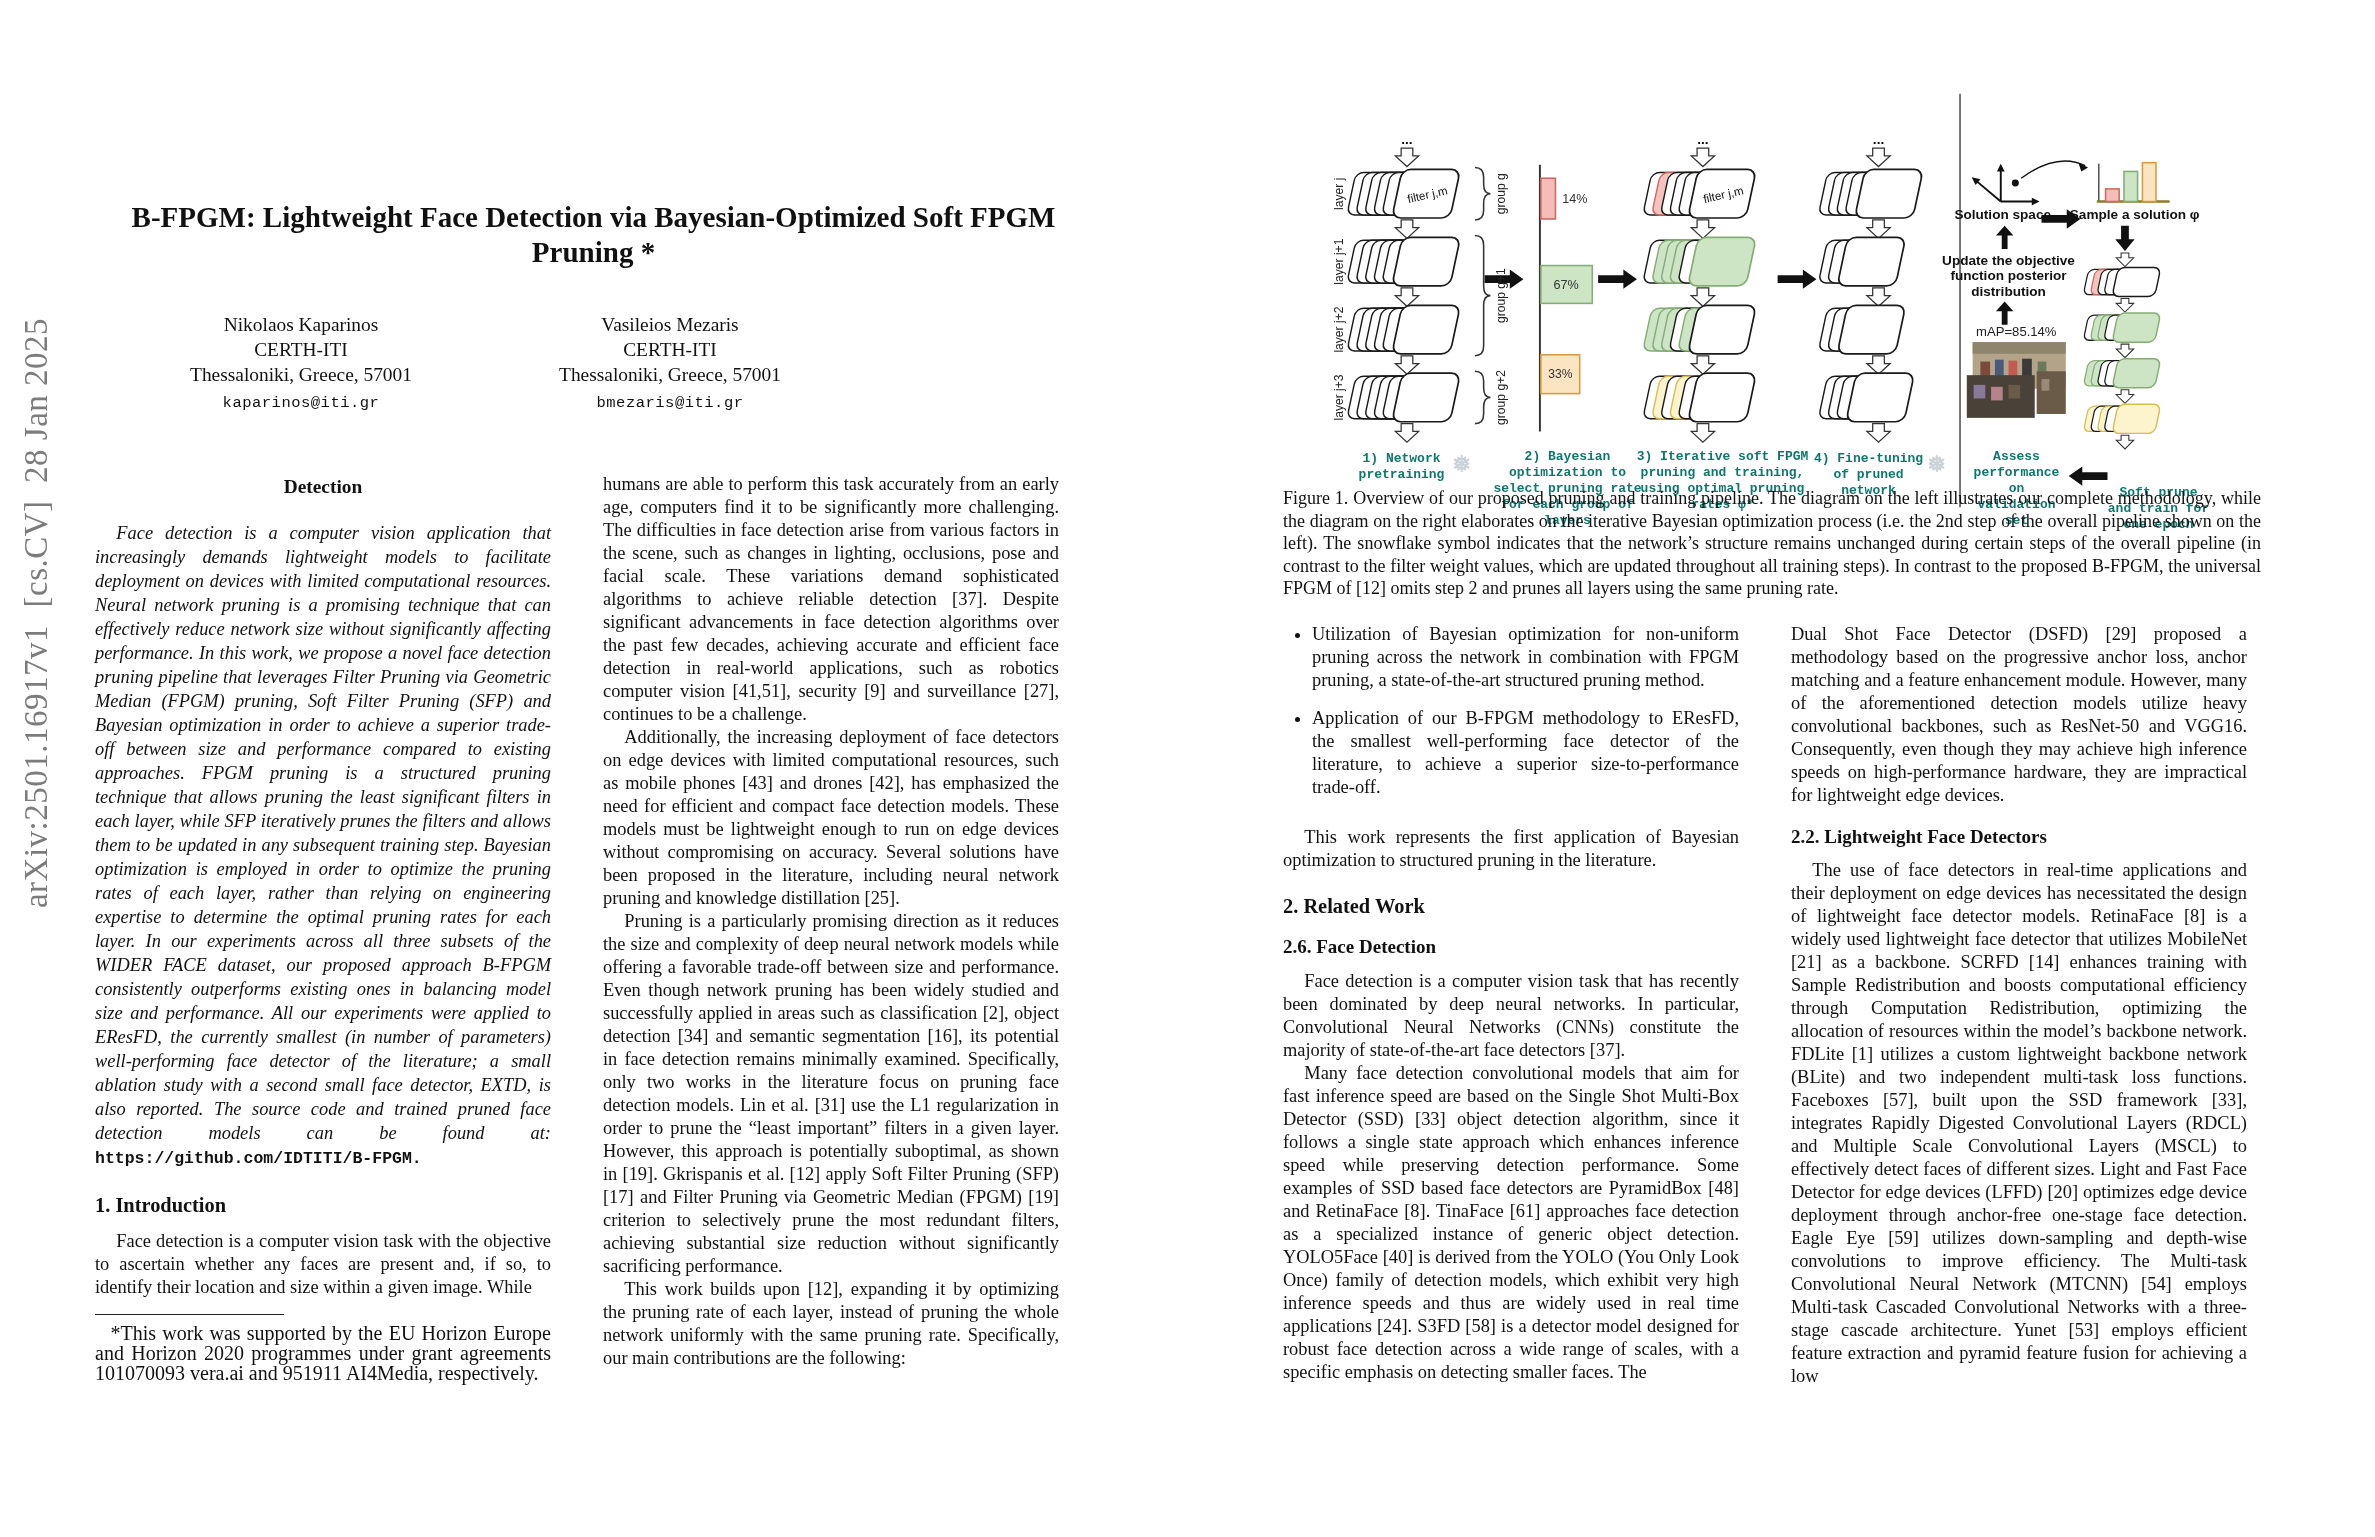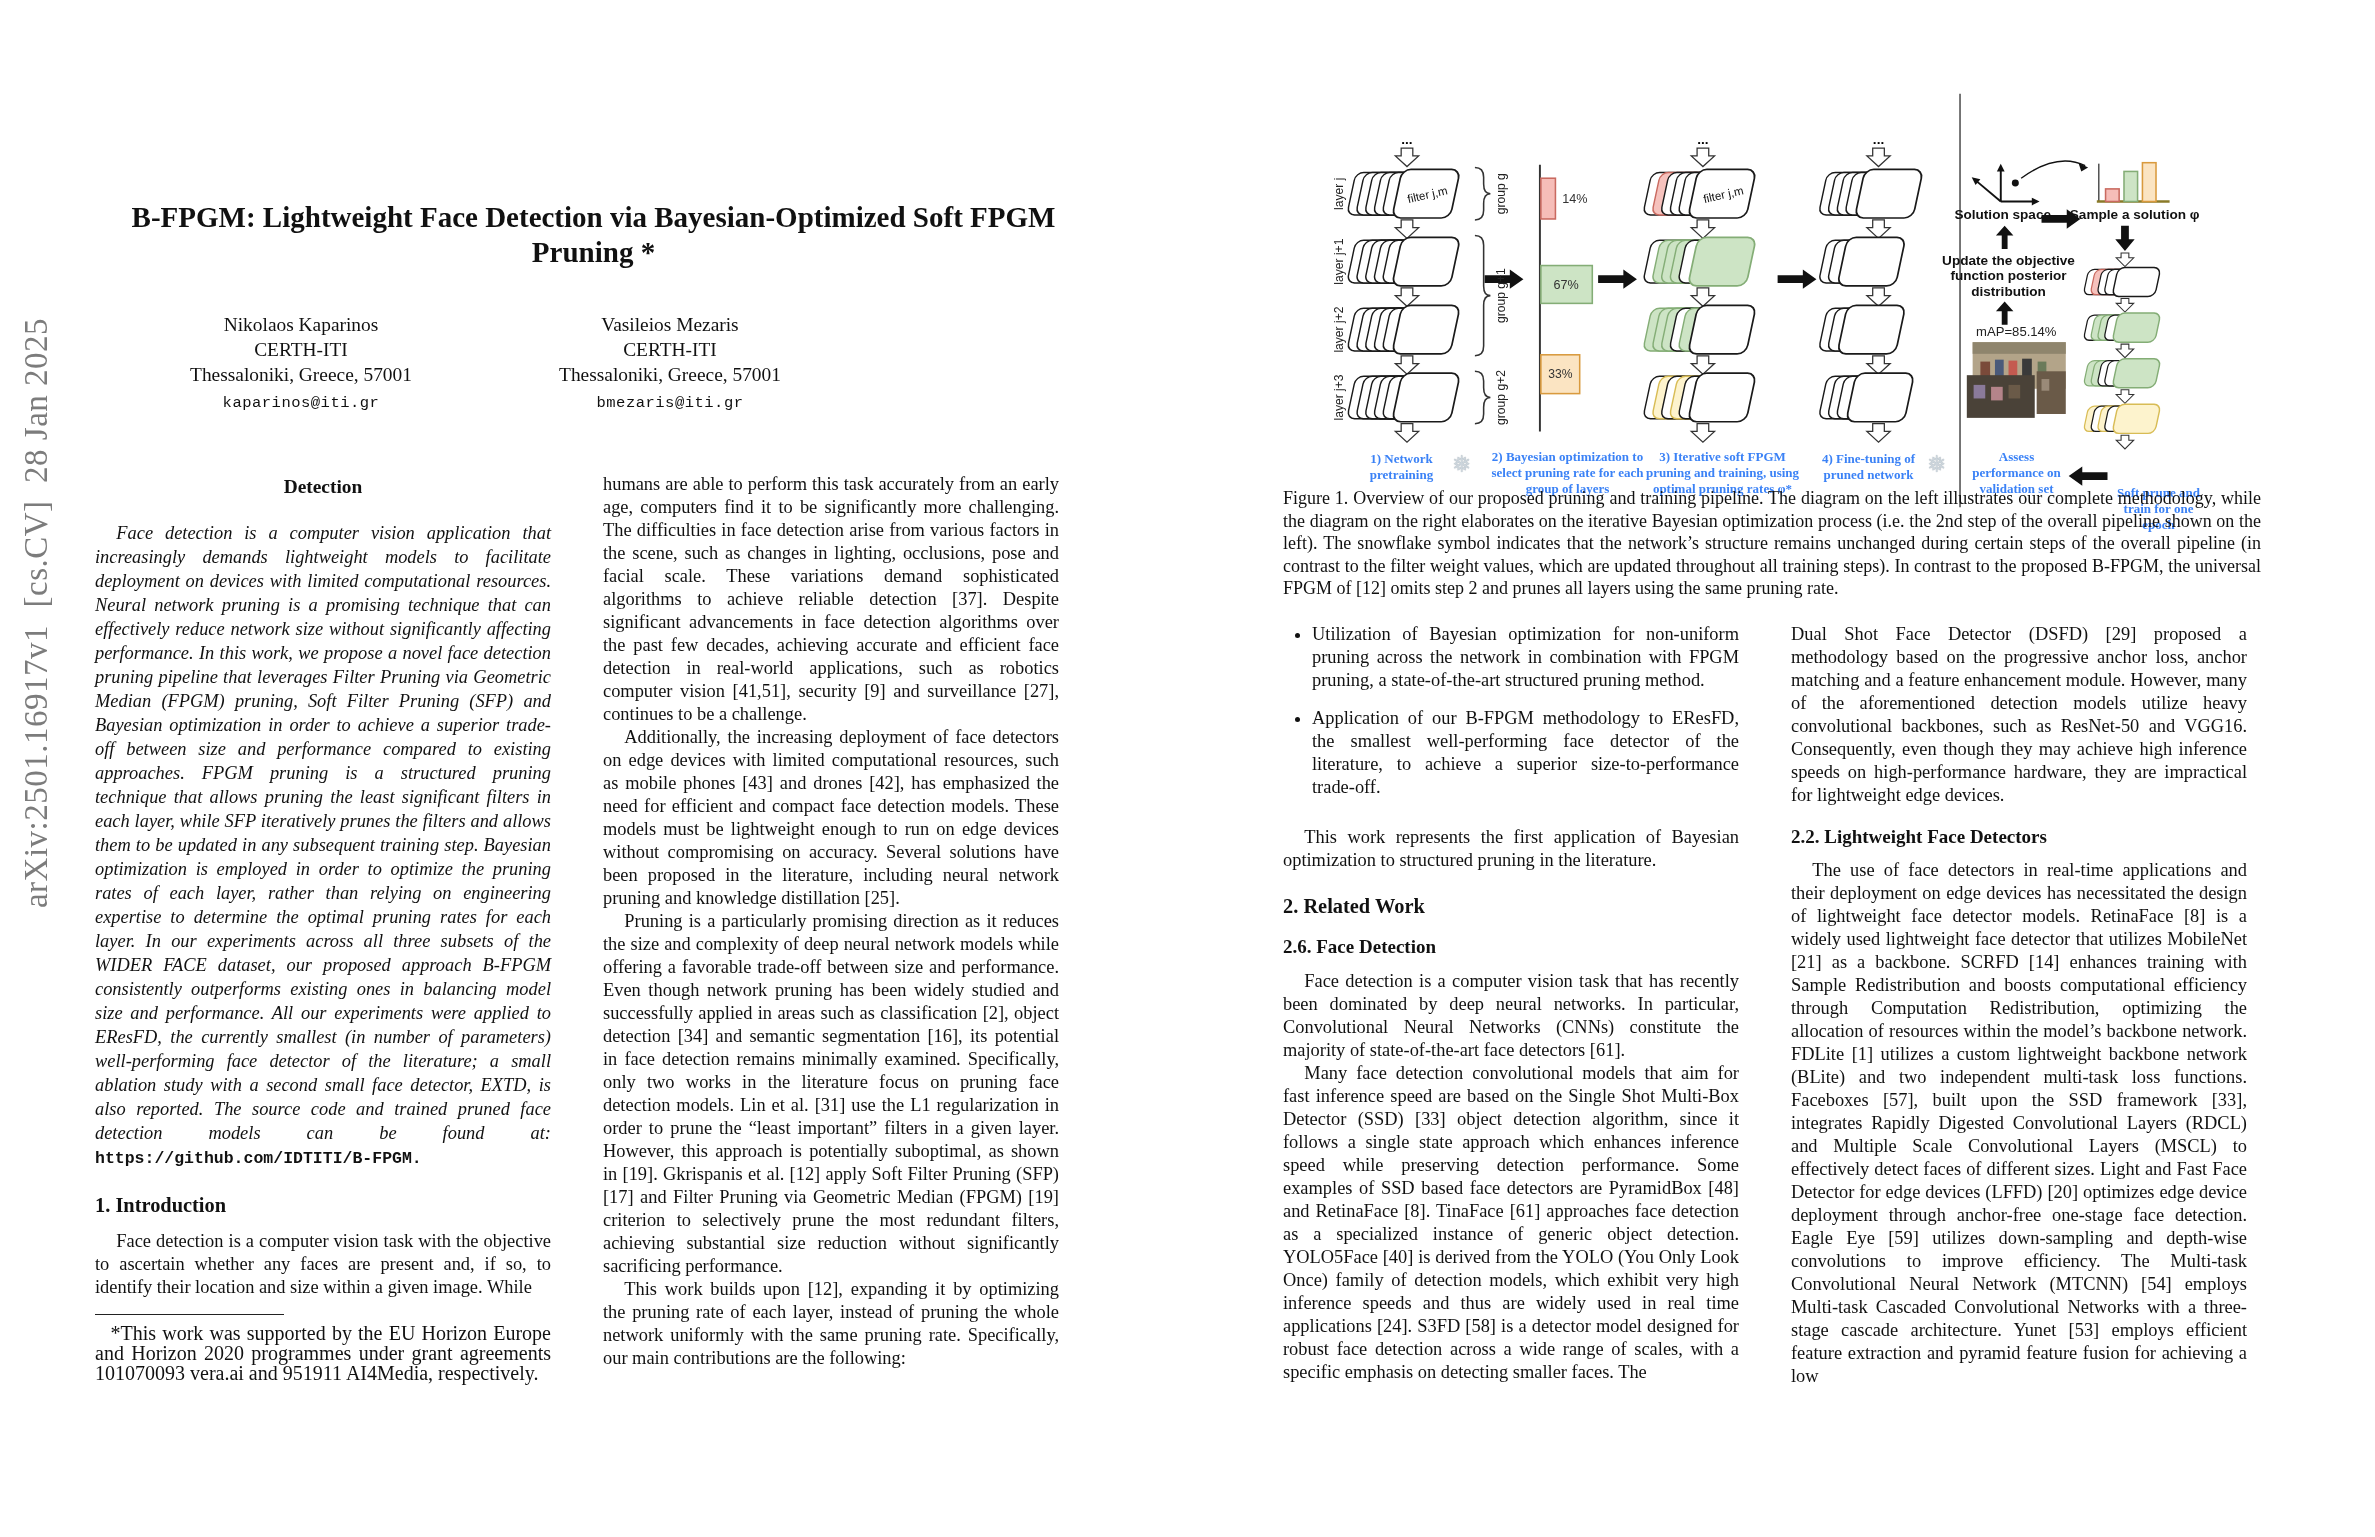--- a/index.html
+++ b/index.html
@@ -28,22 +28,22 @@
   .h-sec{font-size:20.4px;font-weight:bold;margin:23px 0 12.6px 0;}
   .h-sub{font-size:19px;font-weight:bold;margin:17.5px 0 11.6px 0;}
   .fnrule{width:189px;border:none;border-top:1.4px solid #222;margin:15.5px 0 7.8px 0;}
   .footnote{font-size:20px;line-height:20px;text-indent:15.5px;text-align:justify;}
 
   ul.contrib{margin:0 0 27px 0;padding-left:29px;}
   ul.contrib li{margin-bottom:14.6px;}
 
   .figure-wrap{position:absolute;left:23px;top:82px;width:1141px;height:435px;}
   .figure-wrap svg{position:absolute;left:0;top:0;}
-  .stage-label{position:absolute;font-family:Liberation Serif, serif;font-weight:bold;
-               font-size:13px;line-height:16px;text-align:center;color:#3b82f6;}
+  .stage-label{position:absolute;font-family:Liberation Mono, monospace;font-weight:bold;
+               font-size:13px;line-height:16px;text-align:center;color:#0f766e;}
   .snowflake{position:absolute;font-family:"DejaVu Sans",sans-serif;font-weight:normal;
              color:#ccd5dc;font-size:23px;text-shadow:0 0 1px #9aa4ab;}
   .caption{position:absolute;left:95px;top:487px;width:978px;font-size:18px;
            line-height:22.6px;text-align:justify;}
 
   .figtext{font-family:"Liberation Sans",sans-serif;}
 </style>
 </head>
 <body>
 
@@ -356,21 +356,21 @@
   <div class="caption">Figure 1. Overview of our proposed pruning and training pipeline. The diagram on the left illustrates our complete methodology, while the diagram on the right elaborates on the iterative Bayesian optimization process (i.e. the 2nd step of the overall pipeline shown on the left). The snowflake symbol indicates that the network’s structure remains unchanged during certain steps of the overall pipeline (in contrast to the filter weight values, which are updated throughout all training steps). In contrast to the proposed B-FPGM, the universal FPGM of [12] omits step 2 and prunes all layers using the same pruning rate.</div>
 
   <div class="col" style="left:95px;top:623px;">
     <ul class="contrib">
       <li>Utilization of Bayesian optimization for non-uniform pruning across the network in combination with FPGM pruning, a state-of-the-art structured pruning method.</li>
       <li>Application of our B-FPGM methodology to EResFD, the smallest well-performing face detector of the literature, to achieve a superior size-to-performance trade-off.</li>
     </ul>
     <p>This work represents the first application of Bayesian optimization to structured pruning in the literature.</p>
     <div class="h-sec">2. Related Work</div>
     <div class="h-sub">2.6. Face Detection</div>
-    <p>Face detection is a computer vision task that has recently been dominated by deep neural networks. In particular, Convolutional Neural Networks (CNNs) constitute the majority of state-of-the-art face detectors [61].</p>
+    <p>Face detection is a computer vision task that has recently been dominated by deep neural networks. In particular, Convolutional Neural Networks (CNNs) constitute the majority of state-of-the-art face detectors [37].</p>
     <p>Many face detection convolutional models that aim for fast inference speed are based on the Single Shot Multi-Box Detector (SSD) [33] object detection algorithm, since it follows a single state approach which enhances inference speed while preserving detection performance. Some examples of SSD based face detectors are PyramidBox [48] and RetinaFace [8]. TinaFace [61] approaches face detection as a specialized instance of generic object detection. YOLO5Face [40] is derived from the YOLO (You Only Look Once) family of detection models, which exhibit very high inference speeds and thus are widely used in real time applications [24]. S3FD [58] is a detector model designed for robust face detection across a wide range of scales, with a specific emphasis on detecting smaller faces. The</p>
   </div>
 
   <div class="col" style="left:603px;top:623px;">
     <p class="noindent">Dual Shot Face Detector (DSFD) [29] proposed a methodology based on the progressive anchor loss, anchor matching and a feature enhancement module. However, many of the aforementioned detection models utilize heavy convolutional backbones, such as ResNet-50 and VGG16. Consequently, even though they may achieve high inference speeds on high-performance hardware, they are impractical for lightweight edge devices.</p>
     <div class="h-sub">2.2. Lightweight Face Detectors</div>
     <p>The use of face detectors in real-time applications and their deployment on edge devices has necessitated the design of lightweight face detector models. RetinaFace [8] is a widely used lightweight face detector that utilizes MobileNet [21] as a backbone. SCRFD [14] enhances training with Sample Redistribution and boosts computational efficiency through Computation Redistribution, optimizing the allocation of resources within the model’s backbone network. FDLite [1] utilizes a custom lightweight backbone network (BLite) and two independent multi-task loss functions. Faceboxes [57], built upon the SSD framework [33], integrates Rapidly Digested Convolutional Layers (RDCL) and Multiple Scale Convolutional Layers (MSCL) to effectively detect faces of different sizes. Light and Fast Face Detector for edge devices (LFFD) [20] optimizes edge device deployment through anchor-free one-stage face detection. Eagle Eye [59] utilizes down-sampling and depth-wise convolutions to improve efficiency. The Multi-task Convolutional Neural Network (MTCNN) [54] employs Multi-task Cascaded Convolutional Networks with a three-stage cascade architecture. Yunet [53] employs efficient feature extraction and pyramid feature fusion for achieving a low</p>
   </div>
 </div>
 

